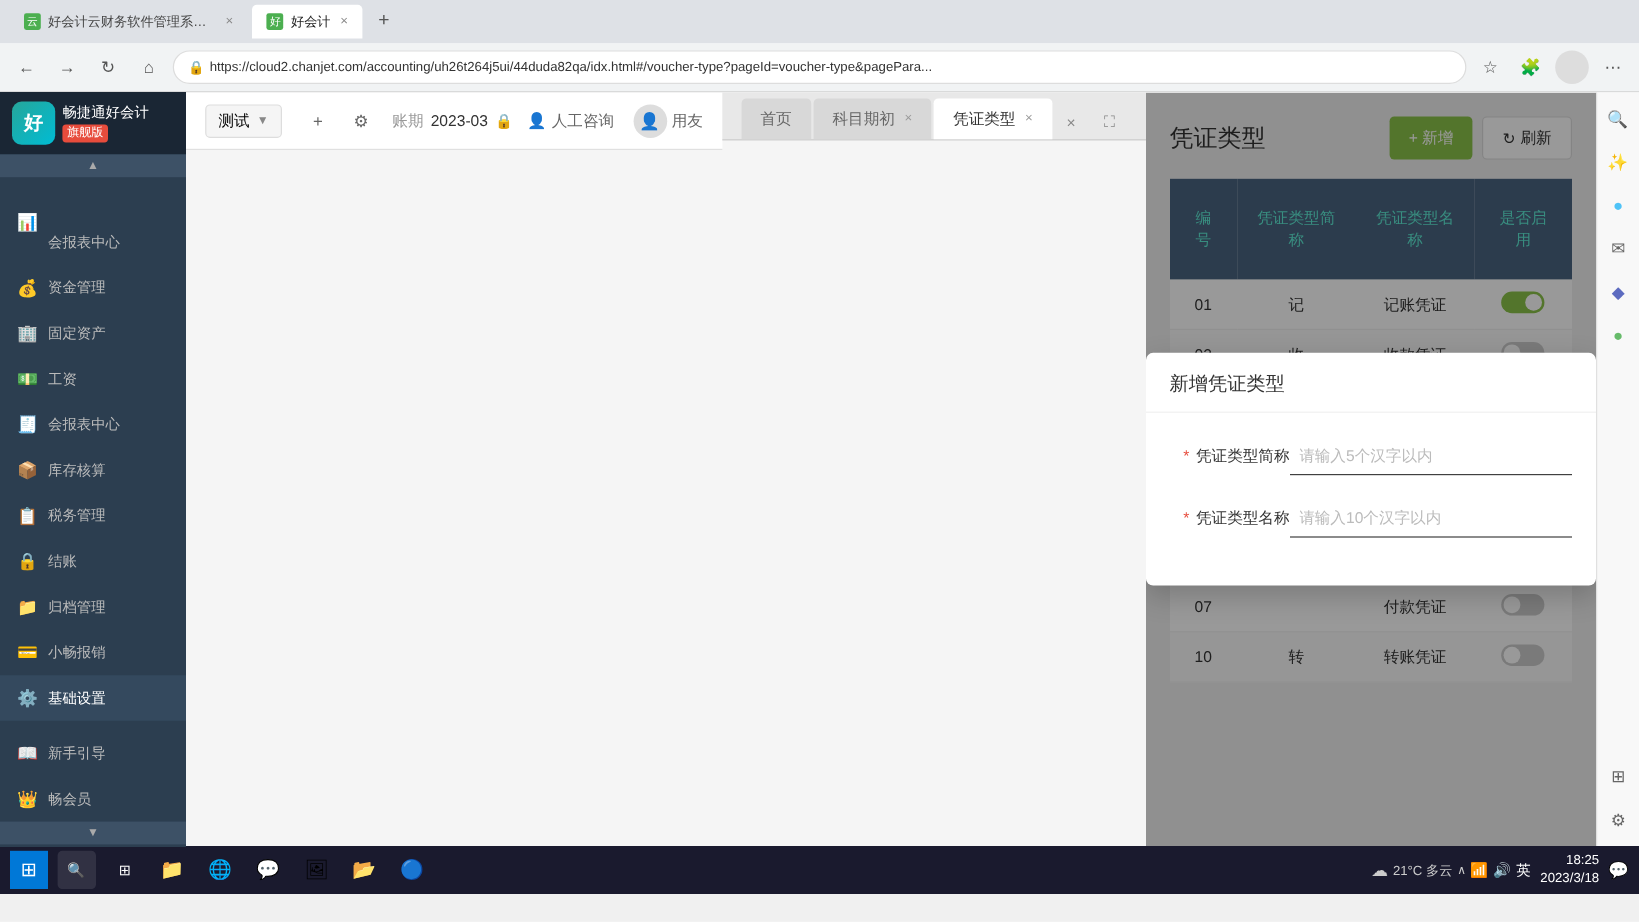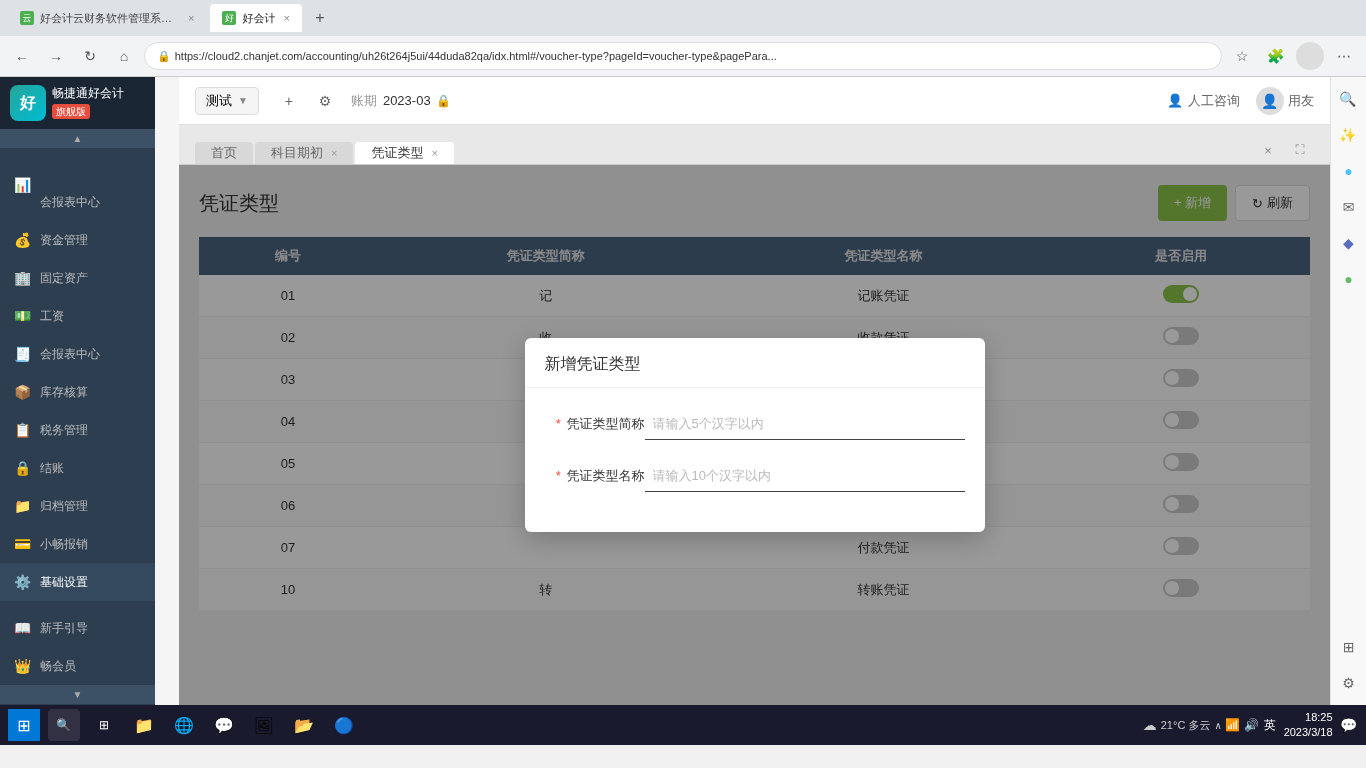--- a/index.html
+++ b/index.html
@@ -27,54 +27,54 @@
     .sidebar { width: 155px; background: #2c3e50; display: flex; flex-direction: column; color: #ccc; flex-shrink: 0; overflow-y: auto; }
     .sidebar-logo { display: flex; align-items: center; padding: 8px 10px; background: #1a2634; height: 60px; }
     .logo-icon { width: 36px; height: 36px; background: linear-gradient(135deg, #26a69a, #00bcd4); border-radius: 8px; display: flex; align-items: center; justify-content: center; color: white; font-size: 16px; font-weight: bold; flex-shrink: 0; }
     .logo-text { margin-left: 6px; font-size: 12px; color: #fff; line-height: 1.3; }
     .sidebar-item { display: flex; align-items: center; padding: 10px 14px; cursor: pointer; color: #bbb; font-size: 13px; }
     .sidebar-item.active { background: #34495e; color: #fff; }
     .sidebar-item .s-icon { width: 18px; height: 18px; margin-right: 8px; display: flex; align-items: center; justify-content: center; font-size: 14px; }
     .sidebar-bottom { margin-top: auto; padding: 8px 14px; font-size: 11px; color: #888; cursor: pointer; display: flex; align-items: center; }
 
     
-    .main { flex: 1; display: flex; flex-direction: column; overflow: hidden; margin-left: 24px; }
+    .main { flex: 1; display: flex; flex-direction: row; overflow: hidden; }
 
     
     .top-bar { height: 48px; background: #fff; border-bottom: 1px solid #e0e0e0; display: flex; align-items: center; padding: 0 16px; gap: 12px; flex-shrink: 0; }
     .workspace-selector { display: flex; align-items: center; gap: 6px; background: #f5f5f5; border: 1px solid #ddd; border-radius: 4px; padding: 4px 10px; cursor: pointer; }
     .chevron-down { font-size: 10px; color: #888; }
     .top-actions { display: flex; align-items: center; gap: 8px; margin-left: 4px; }
     .icon-btn { width: 28px; height: 28px; display: flex; align-items: center; justify-content: center; cursor: pointer; color: #666; font-size: 14px; }
     .period-info { display: flex; align-items: center; gap: 6px; font-size: 13px; color: #333; }
     .period-label { color: #999; }
     .period-value { color: #333; font-weight: 500; }
     .top-right { margin-left: auto; display: flex; align-items: center; gap: 16px; }
     .help-btn { display: flex; align-items: center; gap: 4px; font-size: 13px; color: #666; cursor: pointer; }
     .user-btn { display: flex; align-items: center; gap: 4px; font-size: 13px; color: #666; cursor: pointer; }
     .user-avatar { width: 28px; height: 28px; border-radius: 50%; background: #ddd; display: flex; align-items: center; justify-content: center; }
 
     
     .page-tabs { height: 40px; background: #e8e8e8; display: flex; align-items: flex-end; padding: 0 16px; border-bottom: 1px solid #ccc; flex-shrink: 0; }
-    .page-tab { height: 22px; padding: 0 16px; display: flex; align-items: center; gap: 8px; cursor: pointer; font-size: 13px; color: #666; background: #d8d8d8; border-radius: 4px 4px 0 0; margin-right: 2px; }
+    .page-tab { height: 34px; padding: 0 16px; display: flex; align-items: center; gap: 8px; cursor: pointer; font-size: 13px; color: #666; background: #d8d8d8; border-radius: 4px 4px 0 0; margin-right: 2px; }
     .page-tab.active { background: #fff; color: #333; font-weight: 500; }
     .page-tab .tab-x { font-size: 11px; color: #999; }
 
     
     .content-area { flex: 1; background: #f0f0f0; overflow-y: auto; position: relative; }
     .page-content { padding: 20px; }
     .page-header { display: flex; align-items: center; justify-content: space-between; margin-bottom: 16px; }
     .page-title { font-size: 20px; font-weight: 500; color: #333; }
     .page-actions { display: flex; gap: 8px; }
     .btn-primary { background: #8bc34a; color: white; border: none; padding: 8px 16px; border-radius: 4px; cursor: pointer; font-size: 13px; display: flex; align-items: center; gap: 4px; }
     .btn-default { background: white; color: #333; border: 1px solid #ddd; padding: 8px 16px; border-radius: 4px; cursor: pointer; font-size: 13px; display: flex; align-items: center; gap: 4px; }
 
     
     .data-table { width: 100%; border-collapse: collapse; background: white; }
-    .data-table th { background: #4a6580; color: #e5e5e5; padding: 10px 16px; text-align: center; font-size: 13px; font-weight: bold; }
+    .data-table th { background: #4a6580; color: #5eead4; padding: 24px 16px; text-align: center; font-size: 13px; font-weight: normal; }
     .data-table td { padding: 10px 16px; text-align: center; font-size: 13px; border-bottom: 1px solid #f0f0f0; color: #333; }
     .toggle { width: 36px; height: 18px; border-radius: 9px; display: inline-block; position: relative; cursor: pointer; }
     .toggle.on { background: #8bc34a; }
     .toggle.off { background: #ccc; }
     .toggle::after { content: ''; width: 14px; height: 14px; background: white; border-radius: 50%; position: absolute; top: 2px; transition: left 0.2s; }
     .toggle.on::after { left: 20px; }
     .toggle.off::after { left: 2px; }
 
     
     .right-panel { width: 36px; background: #f8f8f8; border-left: 1px solid #e0e0e0; display: flex; flex-direction: column; align-items: center; gap: 8px; padding: 8px 0; flex-shrink: 0; }

